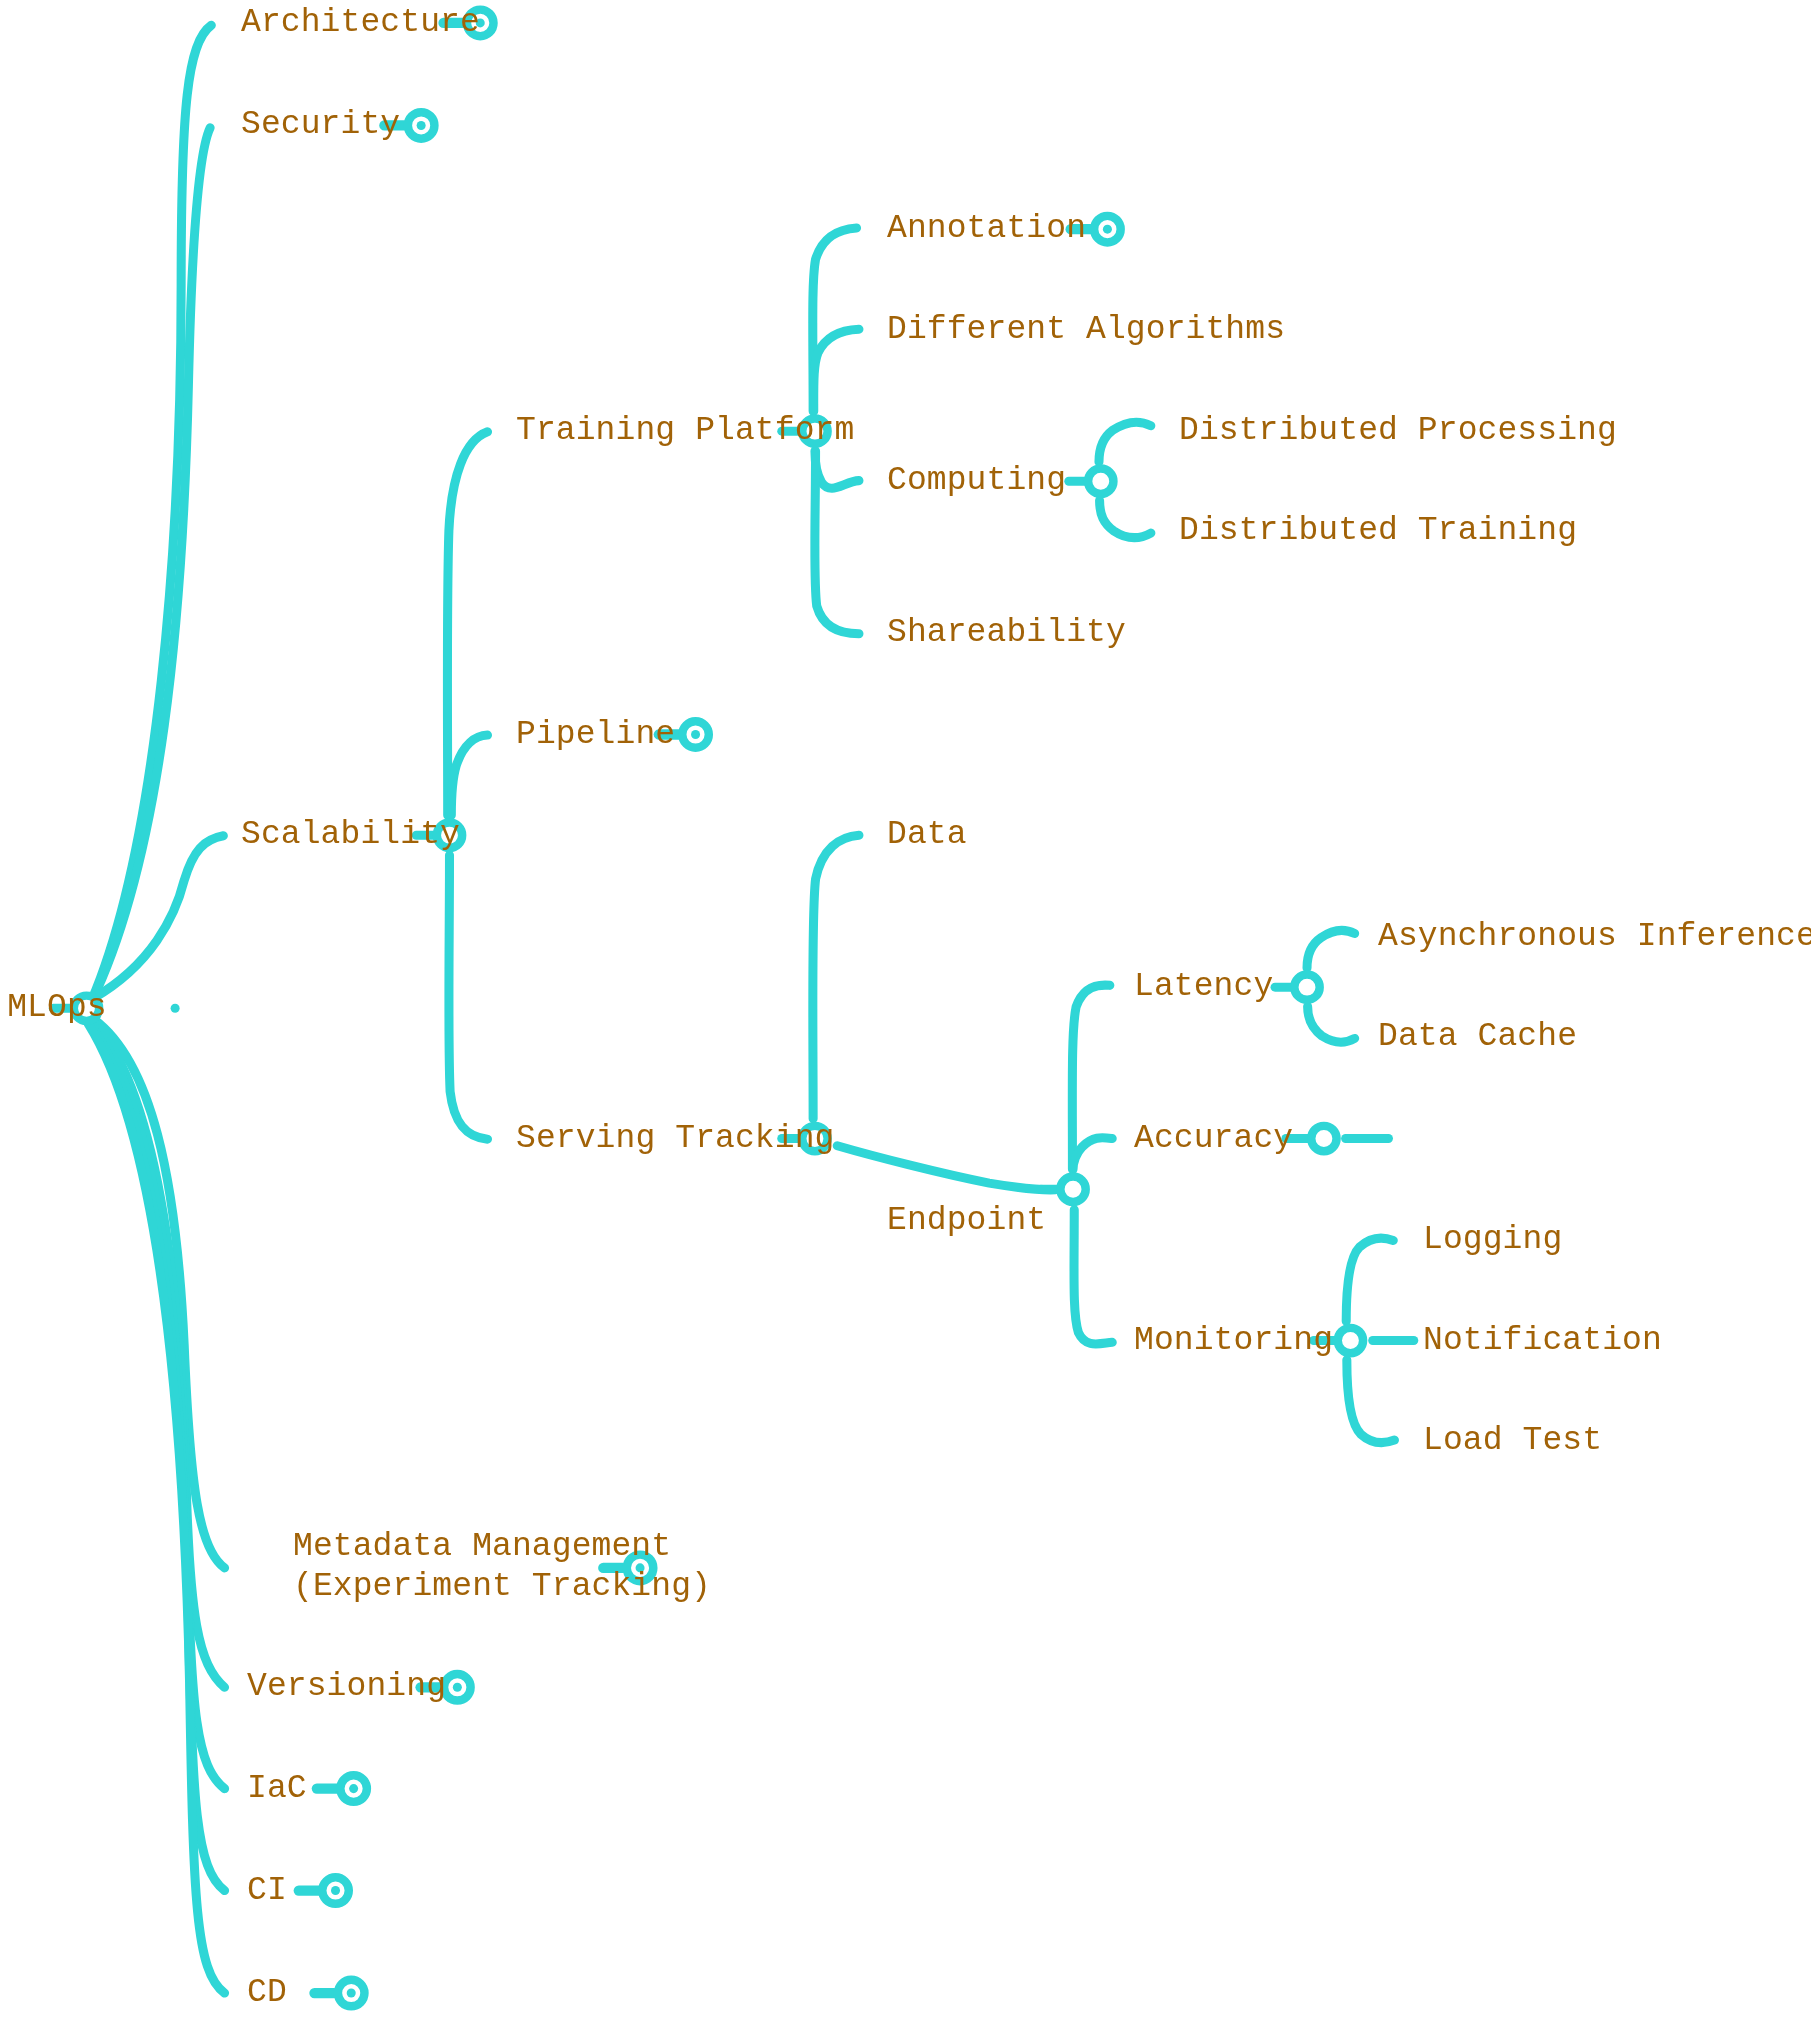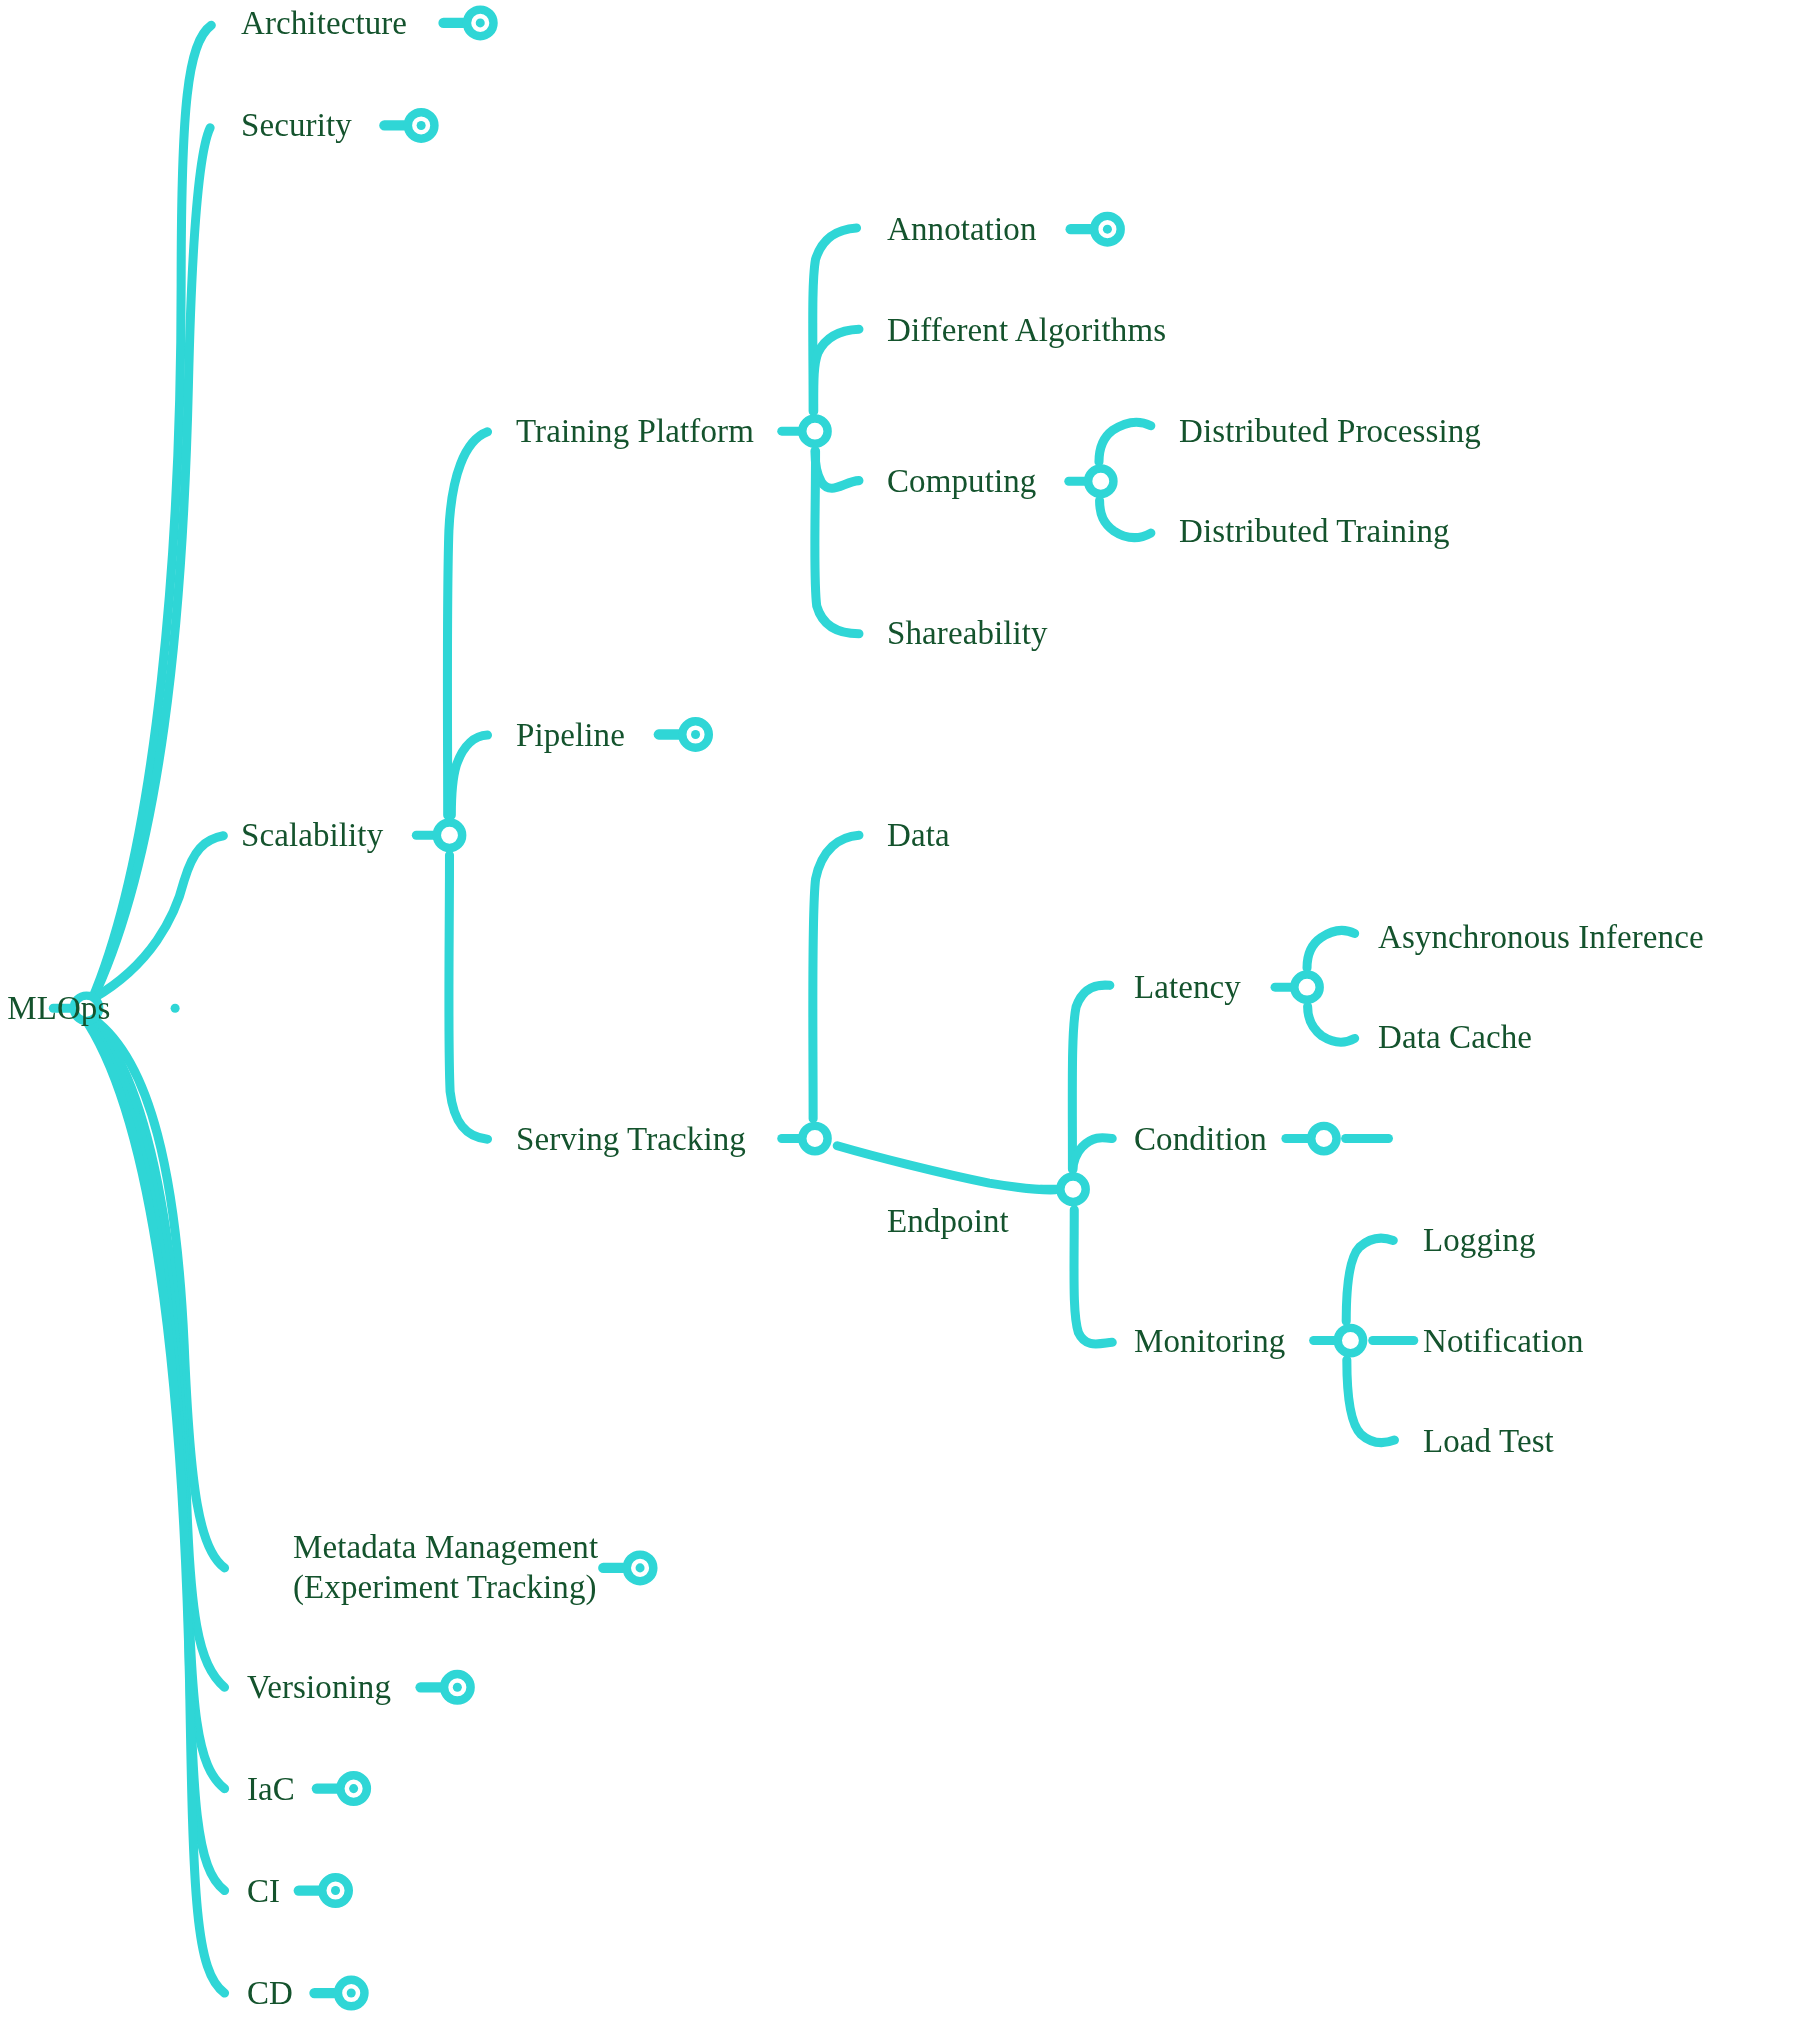--- a/index.html
+++ b/index.html
@@ -19,22 +19,22 @@
   svg#edges {
     position: absolute;
     left: 0;
     top: 0;
     width: 1812px;
     height: 2025px;
     display: block;
   }
   .node-label {
     position: absolute;
-    color: #14532d;
-    font-family: Liberation Serif, serif;
+    color: #a16207;
+    font-family: Liberation Mono, monospace;
     font-size: 33px;
     line-height: 1.22;
     letter-spacing: 0.1px;
     white-space: pre;
     transform: translateY(-50%);
   }
   .node-label.two-line { white-space: pre-line; margin-left: 46px; }
 </style>
 </head>
 <body>
@@ -227,21 +227,21 @@
   <div class="node-label" style="left:1179px; top:431px;">Distributed Processing</div>
 
   <div class="node-label" style="left:1179px; top:531px;">Distributed Training</div>
 
   <div class="node-label" style="left:887px; top:835px;">Data</div>
 
   <div class="node-label" style="left:887px; top:1189px;margin-top:32px;">Endpoint</div>
 
   <div class="node-label" style="left:1134px; top:987px;">Latency</div>
 
-  <div class="node-label" style="left:1134px; top:1139px;">Condition</div>
+  <div class="node-label" style="left:1134px; top:1139px;">Accuracy</div>
 
   <div class="node-label" style="left:1134px; top:1341px;">Monitoring</div>
 
   <div class="node-label" style="left:1378px; top:937px;">Asynchronous Inference</div>
 
   <div class="node-label" style="left:1378px; top:1037px;">Data Cache</div>
 
 
   <div class="node-label" style="left:1423px; top:1240px;text-align:center;">Logging</div>
 

